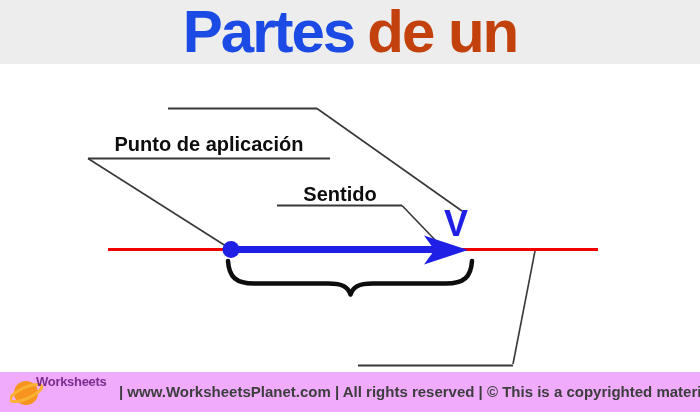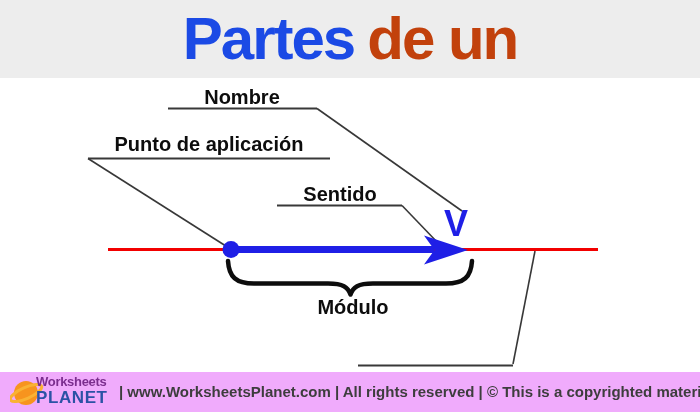--- a/index.html
+++ b/index.html
@@ -1,19 +1,19 @@
 <!DOCTYPE html>
 <html><head>
 <meta charset="utf-8">
 <style>
   html,body{margin:0;padding:0;background:#fff;}
   #stage{position:relative;width:700px;height:412px;overflow:hidden;background:#ffffff;
          font-family:"Liberation Sans", sans-serif;}
   
-  .header{position:absolute;left:0;top:0;width:700px;height:78px;background:#ededed;
+  .header{position:absolute;left:0;top:0;width:700px;height:64px;background:#ededed;
           display:flex;align-items:center;justify-content:center;gap:13px;}
   .header span{font-size:60px;font-weight:bold;letter-spacing:-2px;line-height:78px;}
   .t-blue{color:#1b4ae5;}
   .t-black{color:#c2410c;}
   
   .lbl{position:absolute;font-size:20px;font-weight:bold;color:#0d0d0d;text-align:center;
        white-space:nowrap;}
   .vname{position:absolute;left:440px;top:203px;width:32px;text-align:center;
          font-size:36px;font-weight:bold;color:#1f1fe6;}
   svg.diagram{position:absolute;left:0;top:0;}
@@ -51,31 +51,28 @@
     <path d="M108,249.5 H598" stroke="#f20000" stroke-width="3" fill="none"></path>
 
     <path d="M228,261 C229,277 236,283.5 254,283.5 L328,283.5 C343,283.5 348,287 350.5,294.5
              C353,287 358,283.5 373,283.5 L446,283.5 C464,283.5 471,277 472,261" stroke="#0d0d0d" stroke-width="4.5" fill="none" stroke-linecap="round" stroke-linejoin="round"></path>
 
     <path d="M231,249.5 H434" stroke="#1f1fe6" stroke-width="7" fill="none"></path>
     <path d="M468,250 L424,235.5 L434.5,250 L424,264.5 Z" fill="#1f1fe6"></path>
     <circle cx="231" cy="249.5" r="8.5" fill="#1f1fe6"></circle>
   </svg>
 
-  <div class="lbl" style="left:162px;top:86px;width:160px;">Nombre</div>
   <div class="lbl" style="left:87px;top:133px;width:244px;">Punto de aplicación</div>
   <div class="lbl" style="left:280px;top:183px;width:120px;">Sentido</div>
-  <div class="lbl" style="left:293px;top:296px;width:120px;">Módulo</div>
   <div class="vname">V</div>
 
   <div class="footer">
     <svg class="logo-planet" width="34" height="36" viewBox="0 0 34 36">
       <circle cx="16" cy="18" r="12" fill="#f7941e"></circle>
       <ellipse cx="16" cy="18" rx="17" ry="5.5" fill="none" stroke="#f9b233" stroke-width="3" transform="rotate(-24 16 18)"></ellipse>
     </svg>
     <div class="logo-text">
       <div class="logo-line1">Worksheets</div>
-      <div class="logo-line2">PLANET</div>
     </div>
     <div class="credits">| www.WorksheetsPlanet.com | All rights reserved | © This is a copyrighted material</div>
   </div>
 
 </div>
 
 </body></html>

